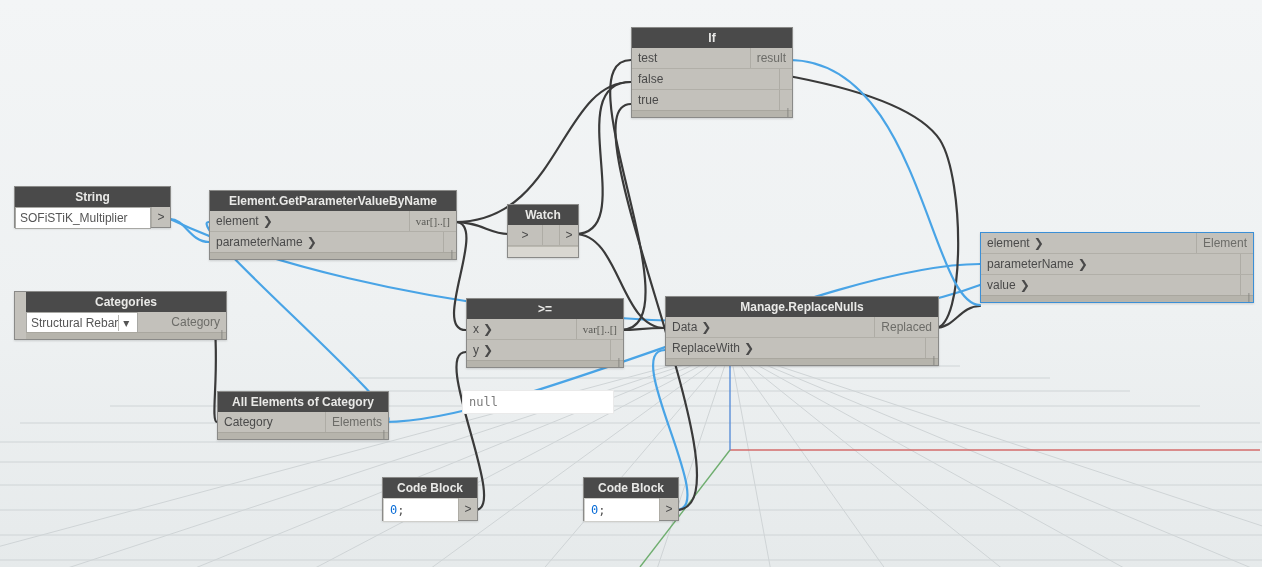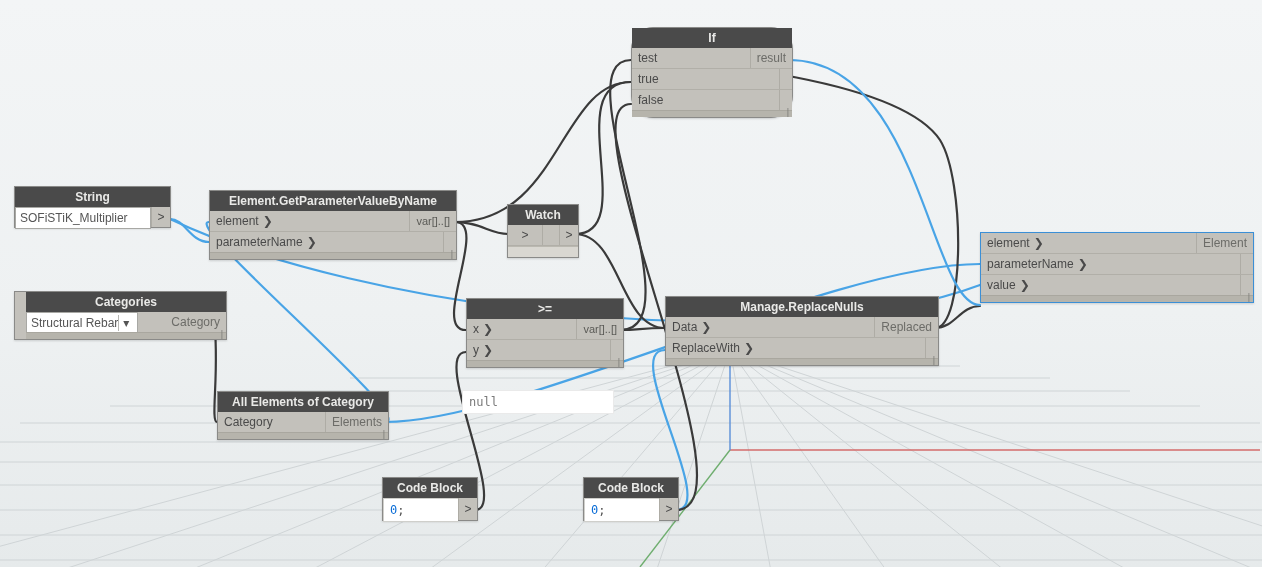--- a/index.html
+++ b/index.html
@@ -68,20 +68,21 @@
   .in  { flex: 1 1 auto; border-right: 1px solid rgba(160,158,150,0.6); }
   .out { flex: 0 0 auto; justify-content: flex-end; color: #6c6c68; }
   .chev {
     font-size: 12px;
     color: #4a4a4a;
     padding-left: 4px;
   }
   .lace {
     font-size: 11px;
     color: #5a5a56;
+    font-family: Liberation Serif, serif;
   }
   .node-footer {
     height: 6px;
     background: #b6b4ac;
     border-top: 1px solid rgba(160,158,150,0.6);
     position: relative;
   }
   .node-footer::after {
     content: "|";
     position: absolute;
@@ -334,33 +335,33 @@
         <div class="cell in">
           <span>ReplaceWith</span>
             <span class="chev">❯</span>
         </div>
         <div class="cell out"></div>
       </div>
     </div>
     <div class="node-footer"></div>
   </div>
 
-  <div class="node" style="left:631px; top:27px; width:160px;border-radius:22px;">
+  <div class="node" style="left:631px; top:27px; width:160px;">
     <div class="node-header">If</div>
     <div class="node-body">
       <div class="row">
         <div class="cell in">test</div>
         <div class="cell out">result</div>
       </div>
       <div class="row">
+        <div class="cell in">false</div>
+        <div class="cell out"></div>
+      </div>
+      <div class="row">
         <div class="cell in">true</div>
-        <div class="cell out"></div>
-      </div>
-      <div class="row">
-        <div class="cell in">false</div>
         <div class="cell out"></div>
       </div>
     </div>
     <div class="node-footer"></div>
   </div>
 
   <div class="node" style="left:382px; top:477px; width:94px;">
     <div class="node-header">Code Block</div>
     <div class="node-body">
       <div class="row" style="height:22px;">

